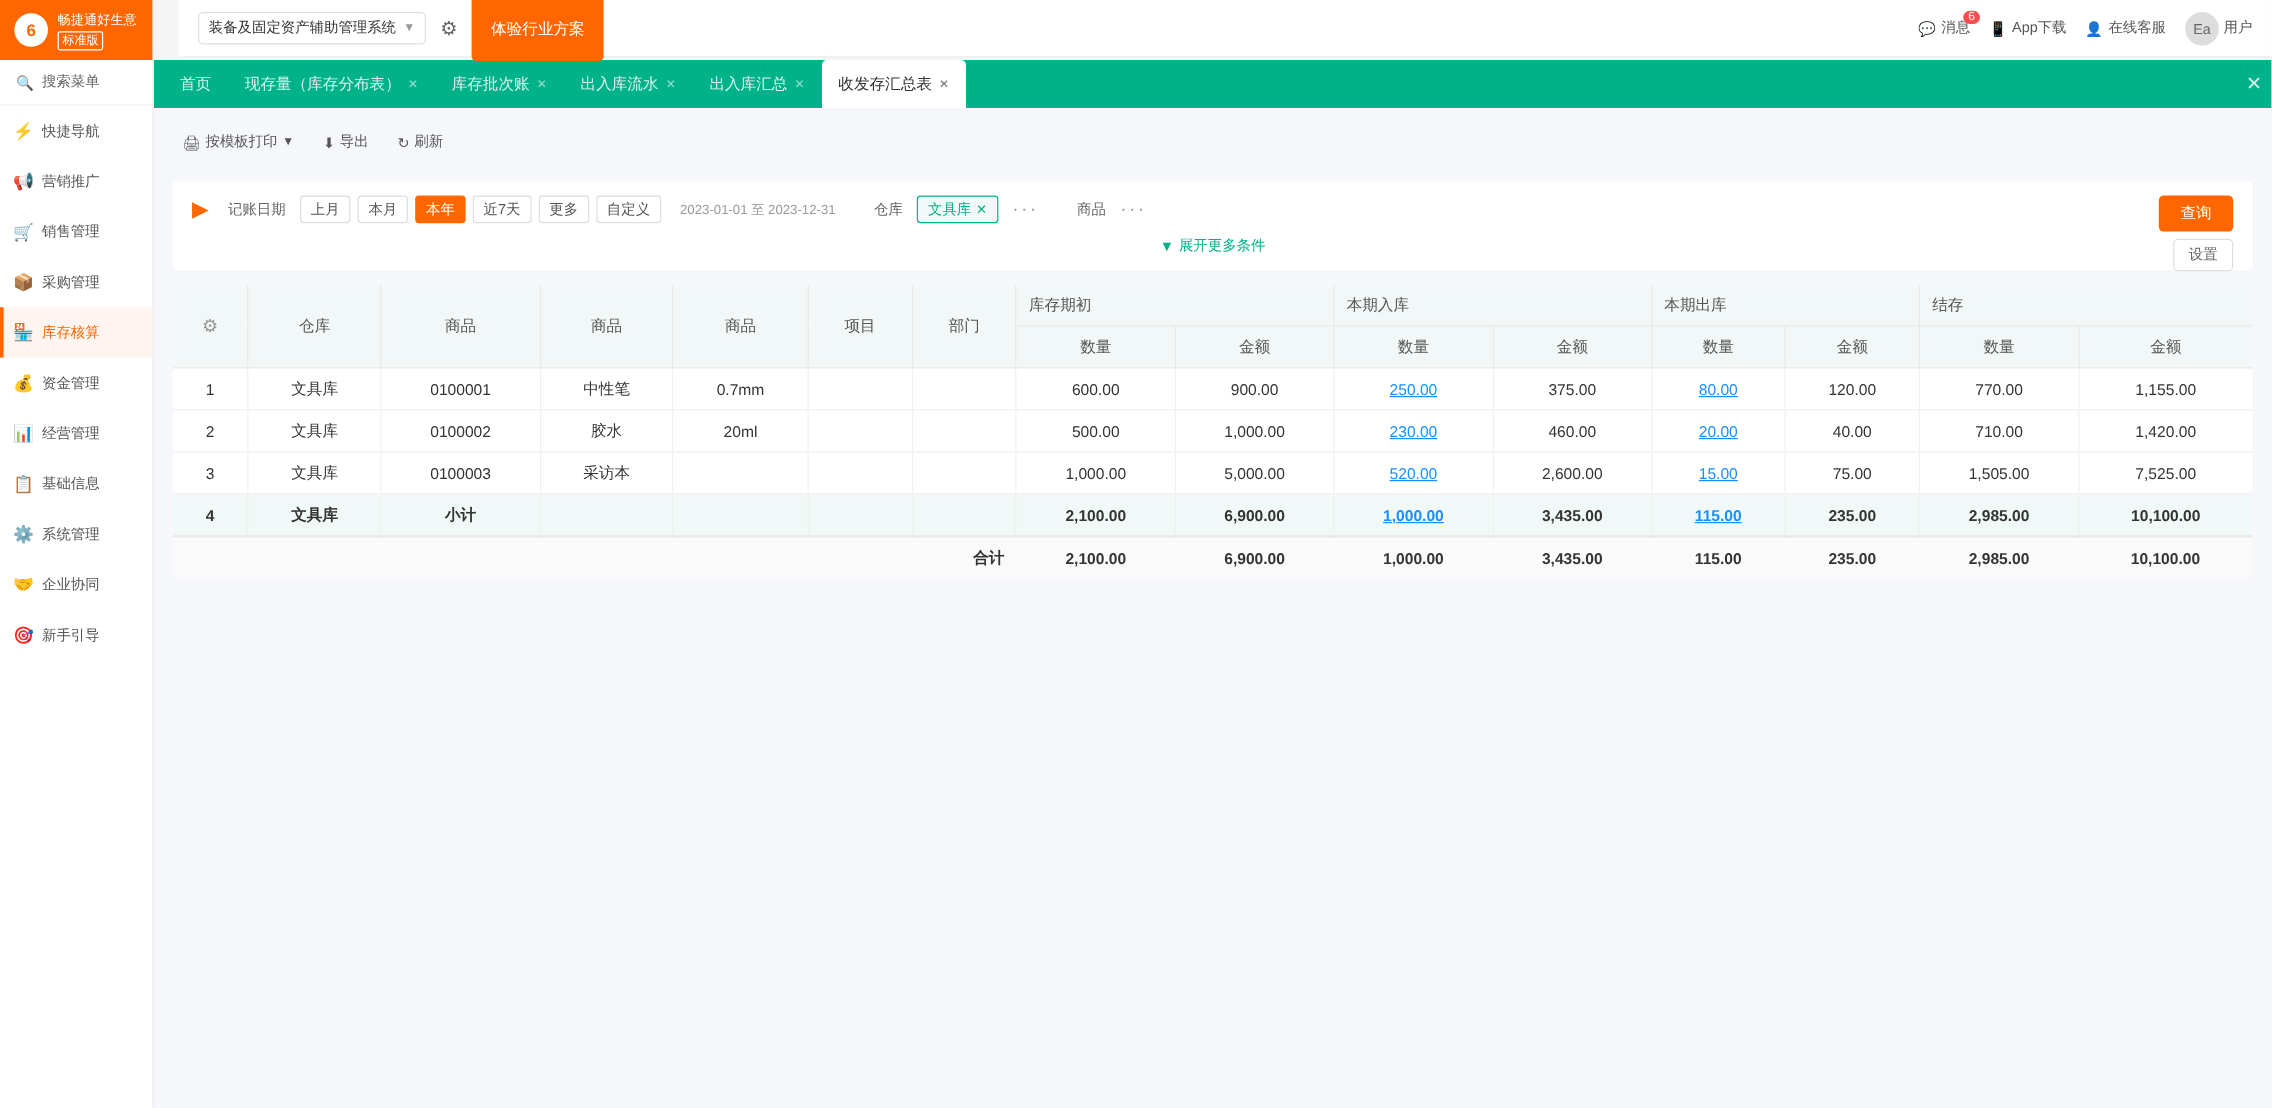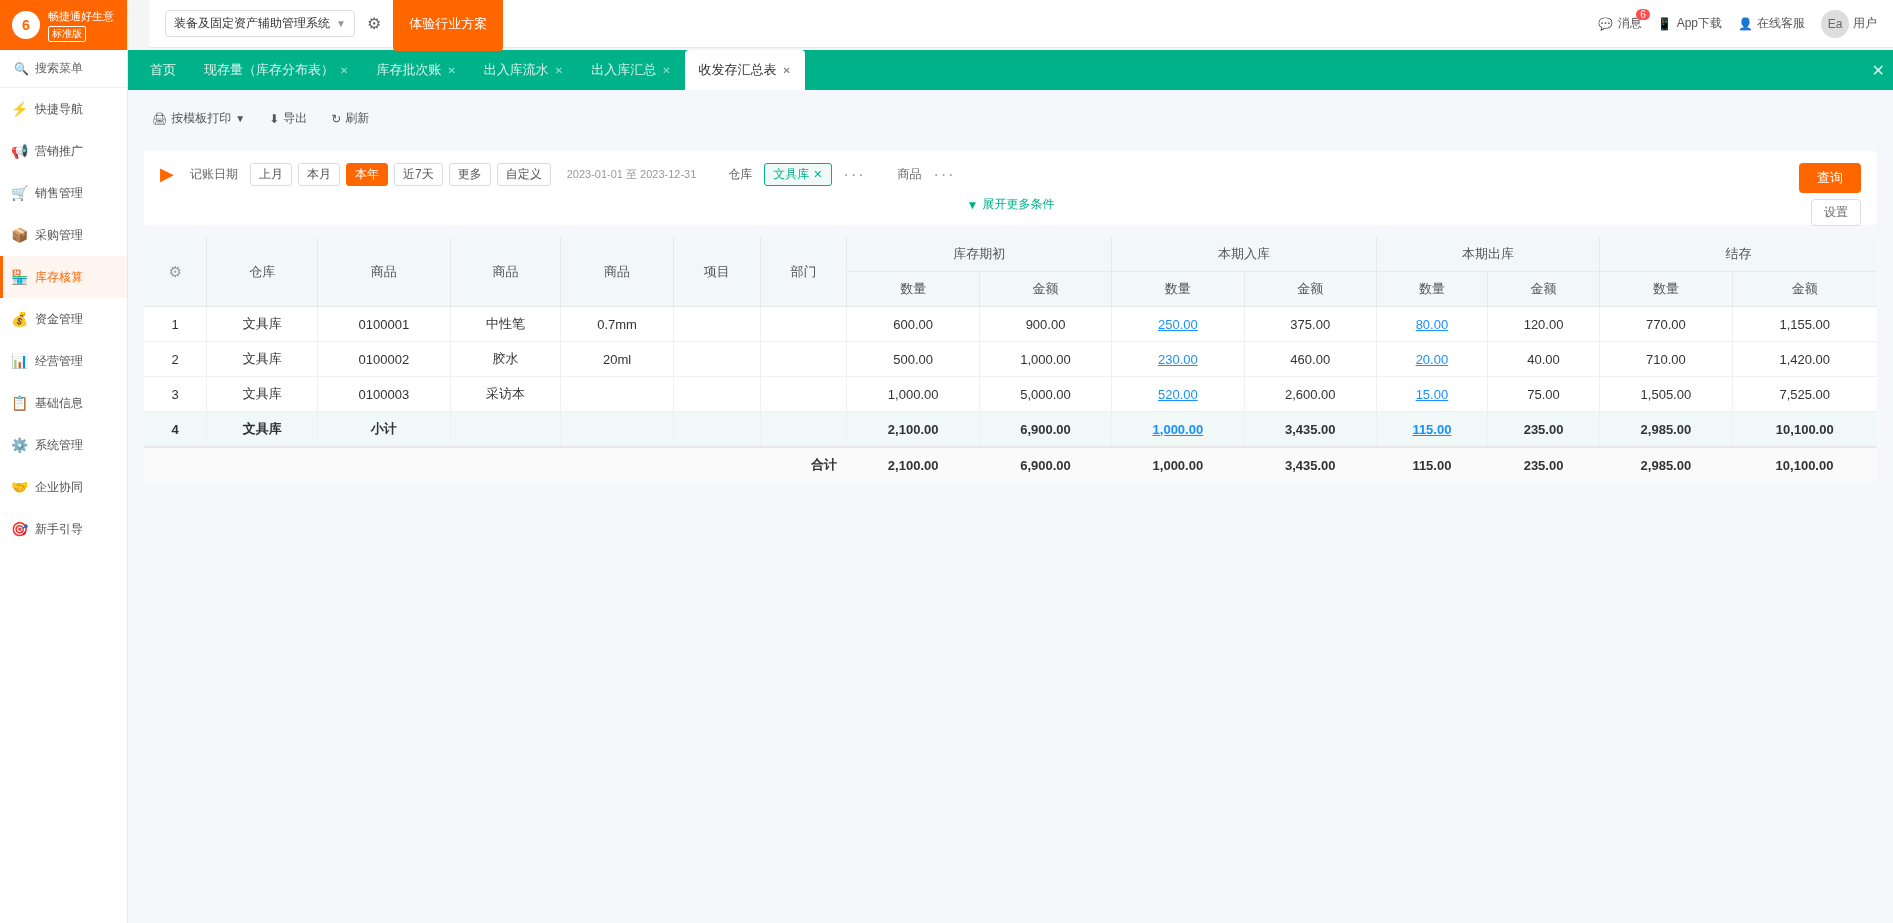--- a/index.html
+++ b/index.html
@@ -70,21 +70,21 @@
     .table-wrap { background: #fff; border-radius: 4px; overflow: auto; }
     table { width: 100%; border-collapse: collapse; font-size: 13px; }
     thead tr { background: #f2f8f7; }
     thead th { padding: 8px 10px; text-align: center; color: #555; font-weight: 500; border-bottom: 1px solid #e8e8e8; border-right: 1px solid #e8e8e8; white-space: nowrap; }
     thead th:last-child { border-right: none; }
     tbody tr { border-bottom: 1px solid #f0f0f0; }
     tbody tr.subtotal { background: #f0f9f7; font-weight: bold; }
     tbody td { padding: 8px 10px; text-align: center; border-right: 1px solid #f0f0f0; white-space: nowrap; }
     tbody td:last-child { border-right: none; }
     .td-link { color: #1890ff; text-decoration: underline; cursor: pointer; }
-    .th-group { text-align: center; border-bottom: 1px solid #e8e8e8; }
+    .th-group { text-align: left; border-bottom: 1px solid #e8e8e8; }
     .gear-icon-cell { color: #999; cursor: pointer; font-size: 15px; }
 
     
     .table-footer { background: #fafafa; border-top: 2px solid #e8e8e8; }
     .table-footer td { padding: 8px 10px; font-weight: bold; color: #333; text-align: center; }
     .table-footer td:first-child { text-align: left; padding-left: 16px; }
   </style>
 </head>
 <body>
 

